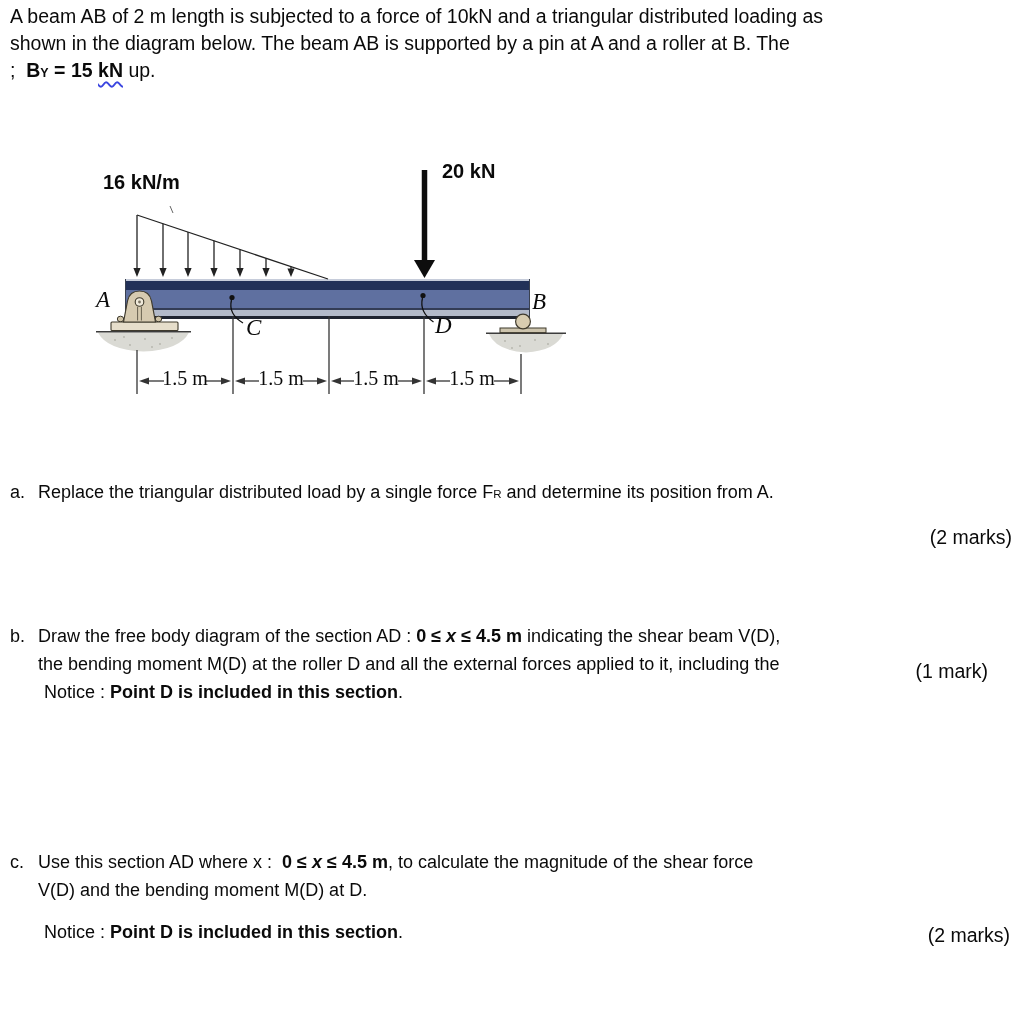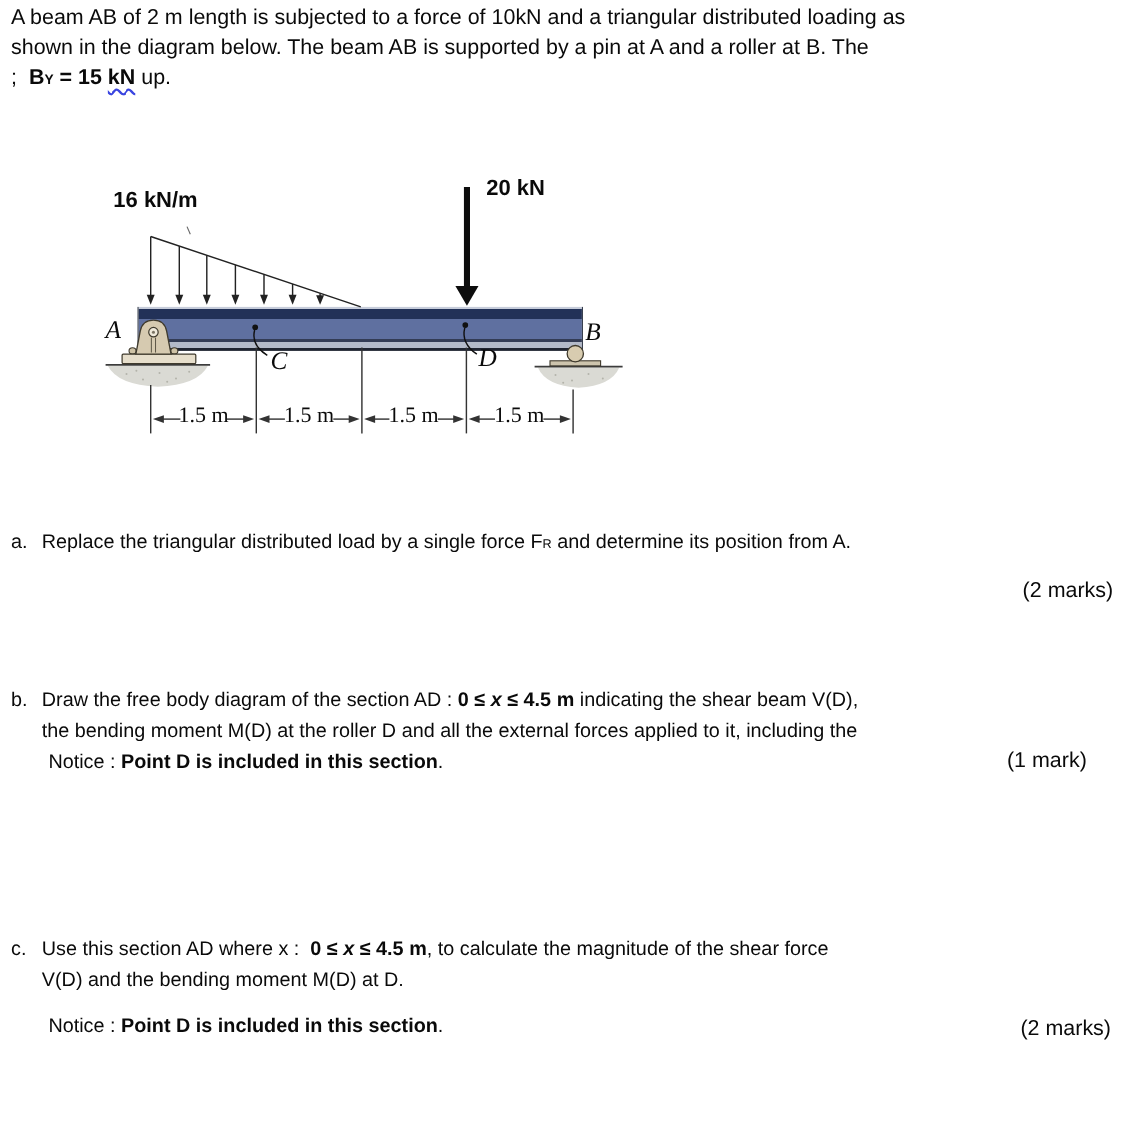--- a/index.html
+++ b/index.html
@@ -171,21 +171,21 @@
 </div>
 <div class="abs marks" style="right:12px;top:524px;">(2 marks)</div>
 
 <div class="abs q" style="left:10px;top:622px;">
   <div class="qrow">
     <span class="qmark">b.</span><span><span>Draw the free body diagram of the section AD : </span><span class="b">0 ≤ </span><span class="b i">x</span><span class="b"> ≤ 4.5 m</span><span> indicating the shear beam V(D),</span></span>
   </div>
   <div class="qrow" style="padding-left:28px;"><span>the bending moment M(D) at the roller D and all the external forces applied to it, including the</span></div>
   <div class="qrow qnotice"><span>Notice : </span><span class="b">Point D is included in this section</span><span>.</span></div>
 </div>
-<div class="abs marks" style="right:36px;top:678px;">(1 mark)</div>
+<div class="abs marks" style="right:36px;top:658px;">(1 mark)</div>
 
 <div class="abs q" style="left:10px;top:848px;">
   <div class="qrow">
     <span class="qmark">c.</span><span><span>Use this section AD where x :&nbsp; </span><span class="b">0 ≤ </span><span class="b i">x</span><span class="b"> ≤ 4.5 m</span><span>, to calculate the magnitude of the shear force</span></span>
   </div>
   <div class="qrow" style="padding-left:28px;"><span>V(D) and the bending moment M(D) at D.</span></div>
 </div>
 <div class="abs q qnotice" style="left:10px;top:918px;"><span>Notice : </span><span class="b">Point D is included in this section</span><span>.</span></div>
 <div class="abs marks" style="right:14px;top:922px;">(2 marks)</div>
 

